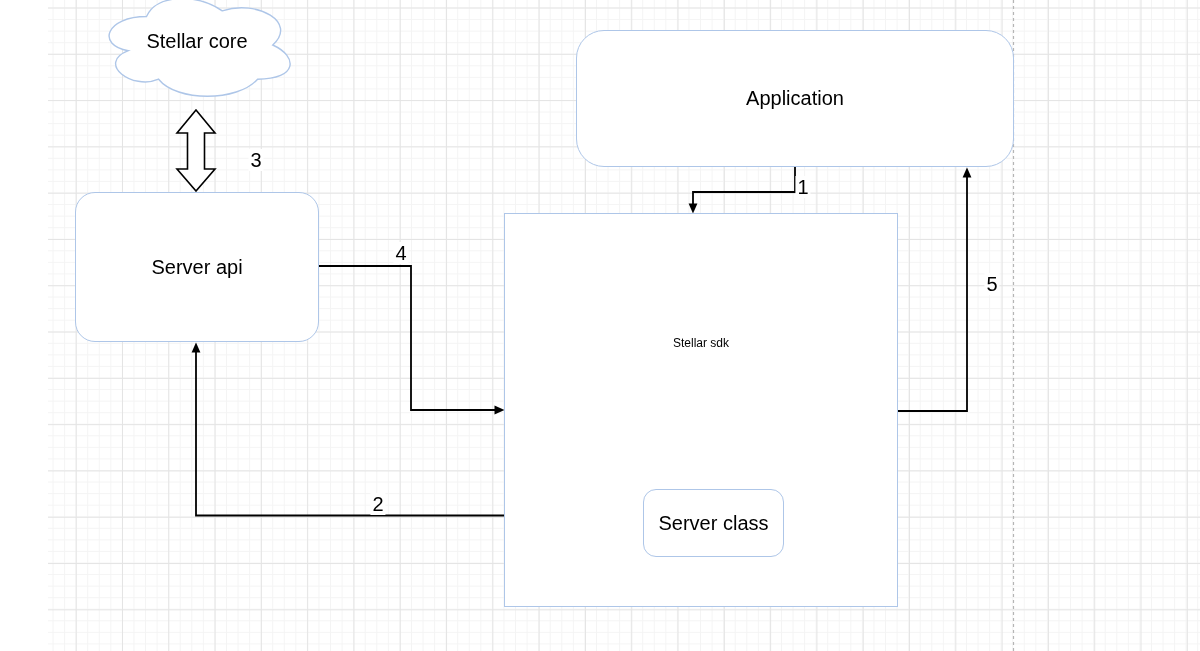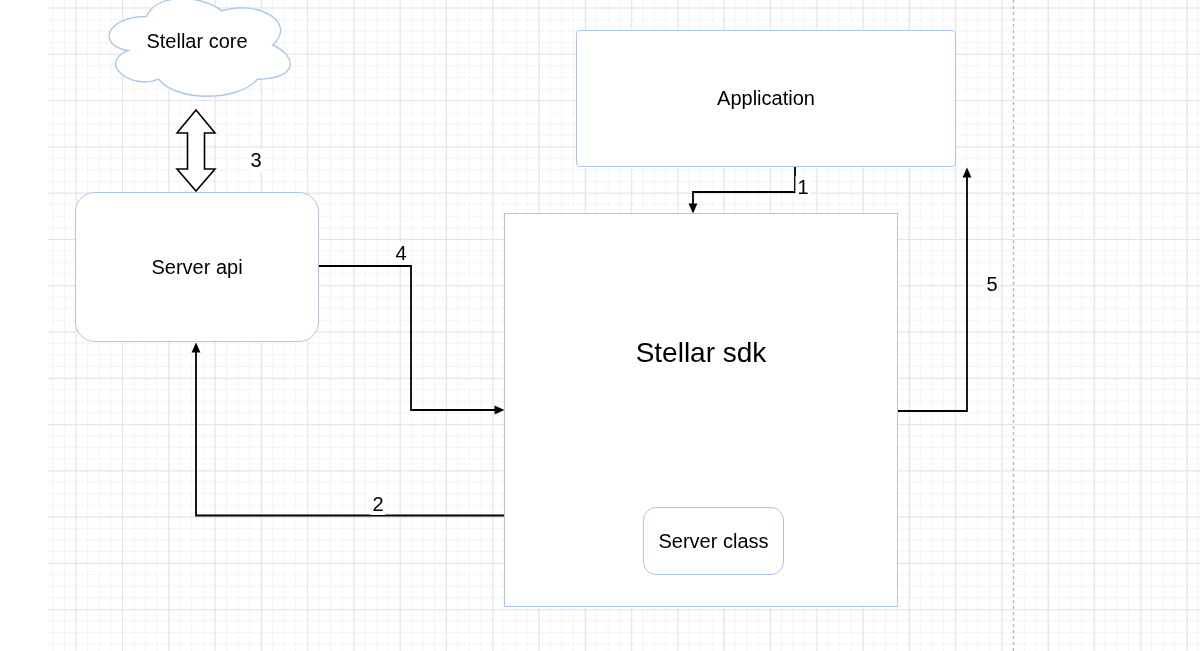--- a/index.html
+++ b/index.html
@@ -33,21 +33,21 @@
   .edge-label{
     position:absolute;
     transform:translate(-50%,-50%);
     font-size:20px;line-height:1.1;
     background:#ffffff;
     padding:0 2px;
     white-space:nowrap;
   }
   .sdk-label{
     position:absolute;left:0;top:123px;width:100%;
-    text-align:center;font-size:28px;
+    text-align:center;font-size:12px;
   }
   .cloud-label{
     position:absolute;left:0;top:42px;width:100%;
     text-align:center;font-size:20px;
   }
 </style>
 </head>
 <body>
 
 <div id="canvas">
@@ -85,33 +85,33 @@
                C 10.1 28.5 0 57 32.3 62.7
                C 0 75.2 36.4 102.6 62.6 91.2
                C 80.8 114 141.4 114 161.6 91.2
                C 202 91.2 202 68.4 176.75 57
                C 202 34.2 161.6 11.4 126.25 22.8
                C 101 5.7 60.6 5.7 50.5 28.5 Z" fill="#ffffff" stroke="#aec6e8" stroke-width="1.4"></path>
     </svg>
     <span class="cloud-label">Stellar core</span>
   </div>
 
-  <div class="node" style="left:528px;top:30px;width:380px;height:137px;border-radius:4px;">
+  <div class="node" style="left:528px;top:30px;width:438px;height:137px;border-radius:28px;">
     <span class="node-label">Application</span>
   </div>
 
   <div class="node" style="left:27px;top:192px;width:244px;height:150px;border-radius:20px;">
     <span class="node-label">Server api</span>
   </div>
 
   <div class="node" style="left:456px;top:213px;width:394px;height:394px;align-items:flex-start;">
     <span class="sdk-label">Stellar sdk</span>
   </div>
 
-  <div class="node" style="left:595px;top:507px;width:141px;height:68px;border-radius:13px;">
+  <div class="node" style="left:595px;top:489px;width:141px;height:68px;border-radius:13px;">
     <span class="node-label">Server class</span>
   </div>
 
   <div class="edge-label" style="left:755px;top:187px;">1</div>
   <div class="edge-label" style="left:330px;top:504px;">2</div>
   <div class="edge-label" style="left:208px;top:160px;">3</div>
   <div class="edge-label" style="left:353px;top:253px;">4</div>
   <div class="edge-label" style="left:944px;top:284px;">5</div>
 
 </div>

